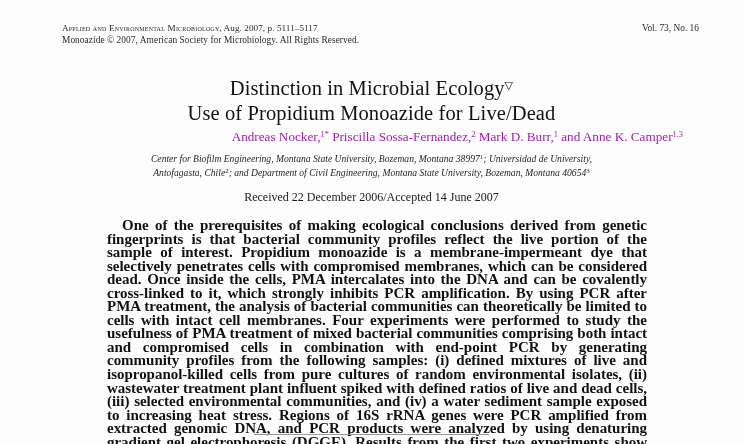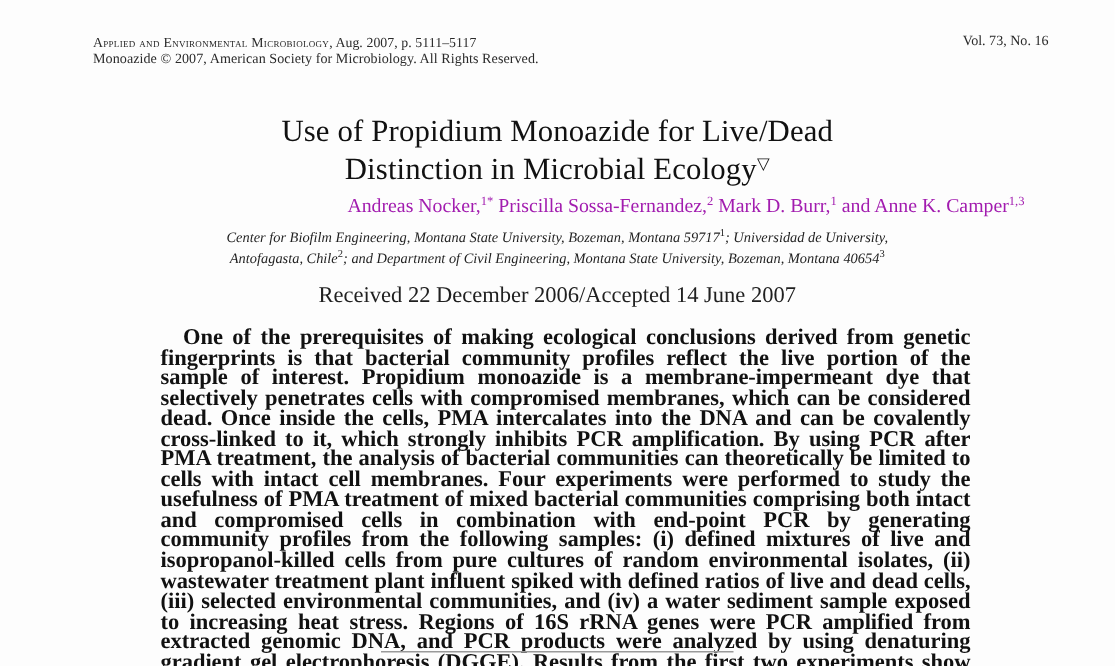--- a/index.html
+++ b/index.html
@@ -118,21 +118,21 @@
     font-style: normal;
   }
 
   
   .dates {
     position: absolute;
     left: 60px;
     right: 60px;
     top: 191px;
     text-align: center;
-    font-size: 15px;
+    font-size: 12px;
     line-height: 12px;
     color: #202020;
   }
 
   
   .abstract {
     position: absolute;
     left: 107px;
     right: 96px;
     top: 219px;
@@ -168,28 +168,28 @@
     <div class="masthead-row">
       <div class="masthead-left">
         <div><span class="smallcaps">Applied and Environmental Microbiology</span><span>, Aug. 2007, p. 5111–5117</span></div>
         <div class="masthead-line3">Monoazide © 2007, American Society for Microbiology. All Rights Reserved.</div>
       </div>
       <div class="masthead-right">Vol. 73, No. 16</div>
     </div>
   </div>
 
   <div class="title">
+    <div><span>Distinction in Microbial Ecology</span><sup>▽</sup></div>
     <div>Use of Propidium Monoazide for Live/Dead</div>
-    <div><span>Distinction in Microbial Ecology</span><sup>▽</sup></div>
   </div>
 
   <div class="authors"><span>Andreas Nocker,</span><sup>1</sup><sup>*</sup><span> </span><span>Priscilla Sossa-Fernandez,</span><sup>2</sup><span> </span><span>Mark D. Burr,</span><sup>1</sup><span> and </span><span>Anne K. Camper</span><sup>1,3</sup></div>
 
   <div class="affiliations">
-    <div><span>Center for Biofilm Engineering, Montana State University, Bozeman, Montana 59717</span><sup>1</sup><span>; Universidad de University,</span></div>
+    <div><span>Center for Biofilm Engineering, Montana State University, Bozeman, Montana 38997</span><sup>1</sup><span>; Universidad de University,</span></div>
     <div><span>Antofagasta, Chile</span><sup>2</sup><span>; and Department of Civil Engineering, Montana State University, Bozeman, Montana 40654</span><sup>3</sup></div>
   </div>
 
   <div class="dates">Received 22 December 2006/Accepted 14 June 2007</div>
 
   <div class="abstract"><span class="indent"></span><span>One of the prerequisites of making ecological conclusions derived from genetic fingerprints is that bacterial community profiles reflect the live portion of the sample of interest. Propidium monoazide is a membrane-impermeant dye that selectively penetrates cells with compromised membranes, which can be considered dead. Once inside the cells, PMA intercalates into the DNA and can be covalently cross-linked to it, which strongly inhibits PCR amplification. By using PCR after PMA treatment, the analysis of bacterial communities can theoretically be limited to cells with intact cell membranes. Four experiments were performed to study the usefulness of PMA treatment of mixed bacterial communities comprising both intact and compromised cells in combination with end-point PCR by generating community profiles from the following samples: (i) defined mixtures of live and isopropanol-killed cells from pure cultures of random environmental isolates, (ii) wastewater treatment plant influent spiked with defined ratios of live and dead cells, (iii) selected environmental communities, and (iv) a water sediment sample exposed to increasing heat stress. Regions of 16S rRNA genes were PCR amplified from extracted genomic DNA, and PCR products were analyzed by using denaturing gradient gel electrophoresis (DGGE). Results from the first two experiments show that PMA treatment can be of value with end-point PCR by suppressing amplification of DNA from killed cells. The last two experiments suggest that PMA treatment can affect banding patterns in DGGE community profiles and their intensities, although the intrinsic limitations of end-point PCR have to be taken into consideration.</span></div>
 
   <div class="bottom-rule"></div>
 
 </div>

